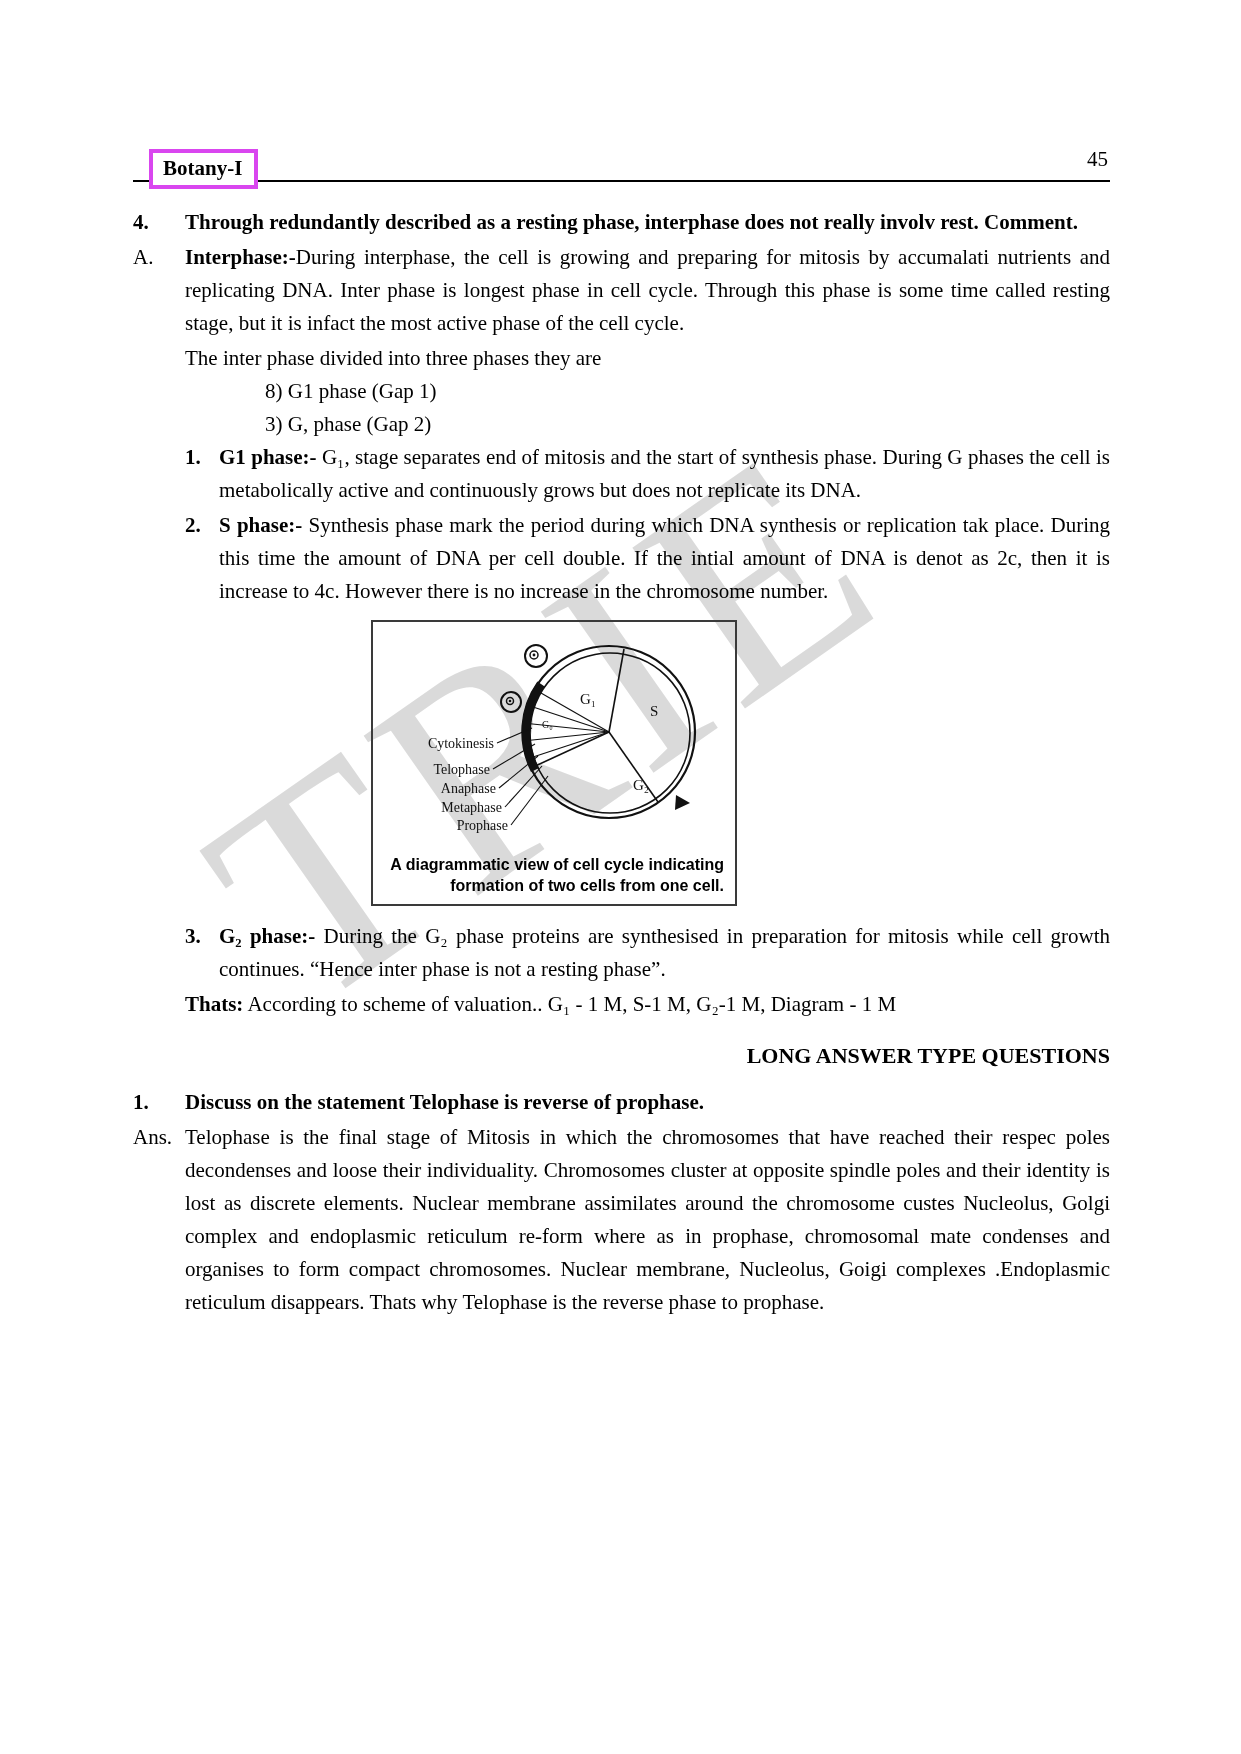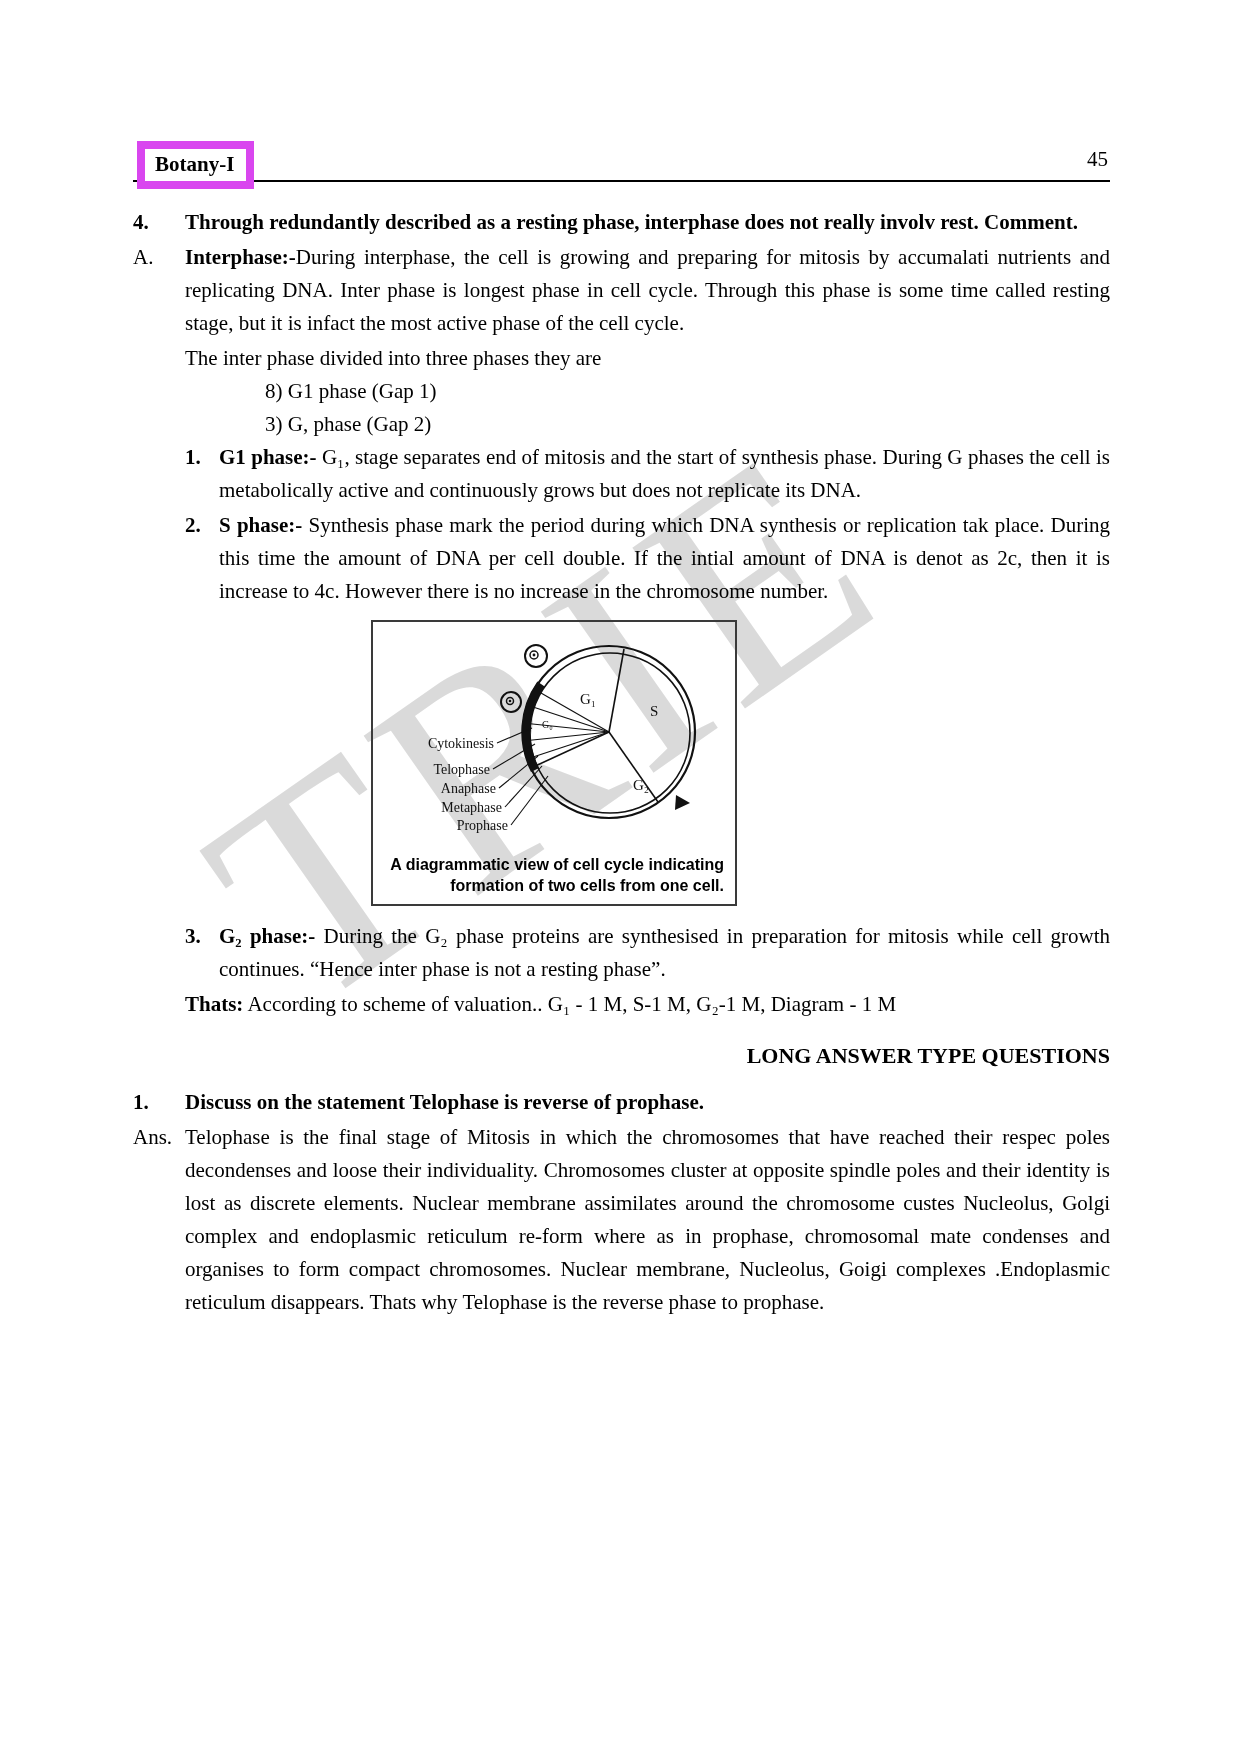--- a/index.html
+++ b/index.html
@@ -31,23 +31,23 @@
     position:absolute; inset:0;
     padding:146px 131px 0 133px;
     z-index:1;
     font-size:21px;
     line-height:33px;
   }
   
   .header { position:relative; height:36px; margin-bottom:24px; }
   .header-rule { position:absolute; left:0; right:0; bottom:0; border-bottom:2px solid #000; }
   .title-box {
-    position:absolute; left:4px; bottom:-7px;
+    position:absolute; left:16px; bottom:-7px;
     background:#fff;
-    border:8px solid #d946ef;
+    border:4px solid #d946ef;
     padding:0 12px 2px 10px;
     font-weight:bold;
     font-size:21px;
     line-height:30px;
   }
   .page-num { position:absolute; right:2px; bottom:6px; font-size:21px; }
 
   
   .row { display:flex; margin-bottom:2px; }
   .row .num  { flex:0 0 52px; }

